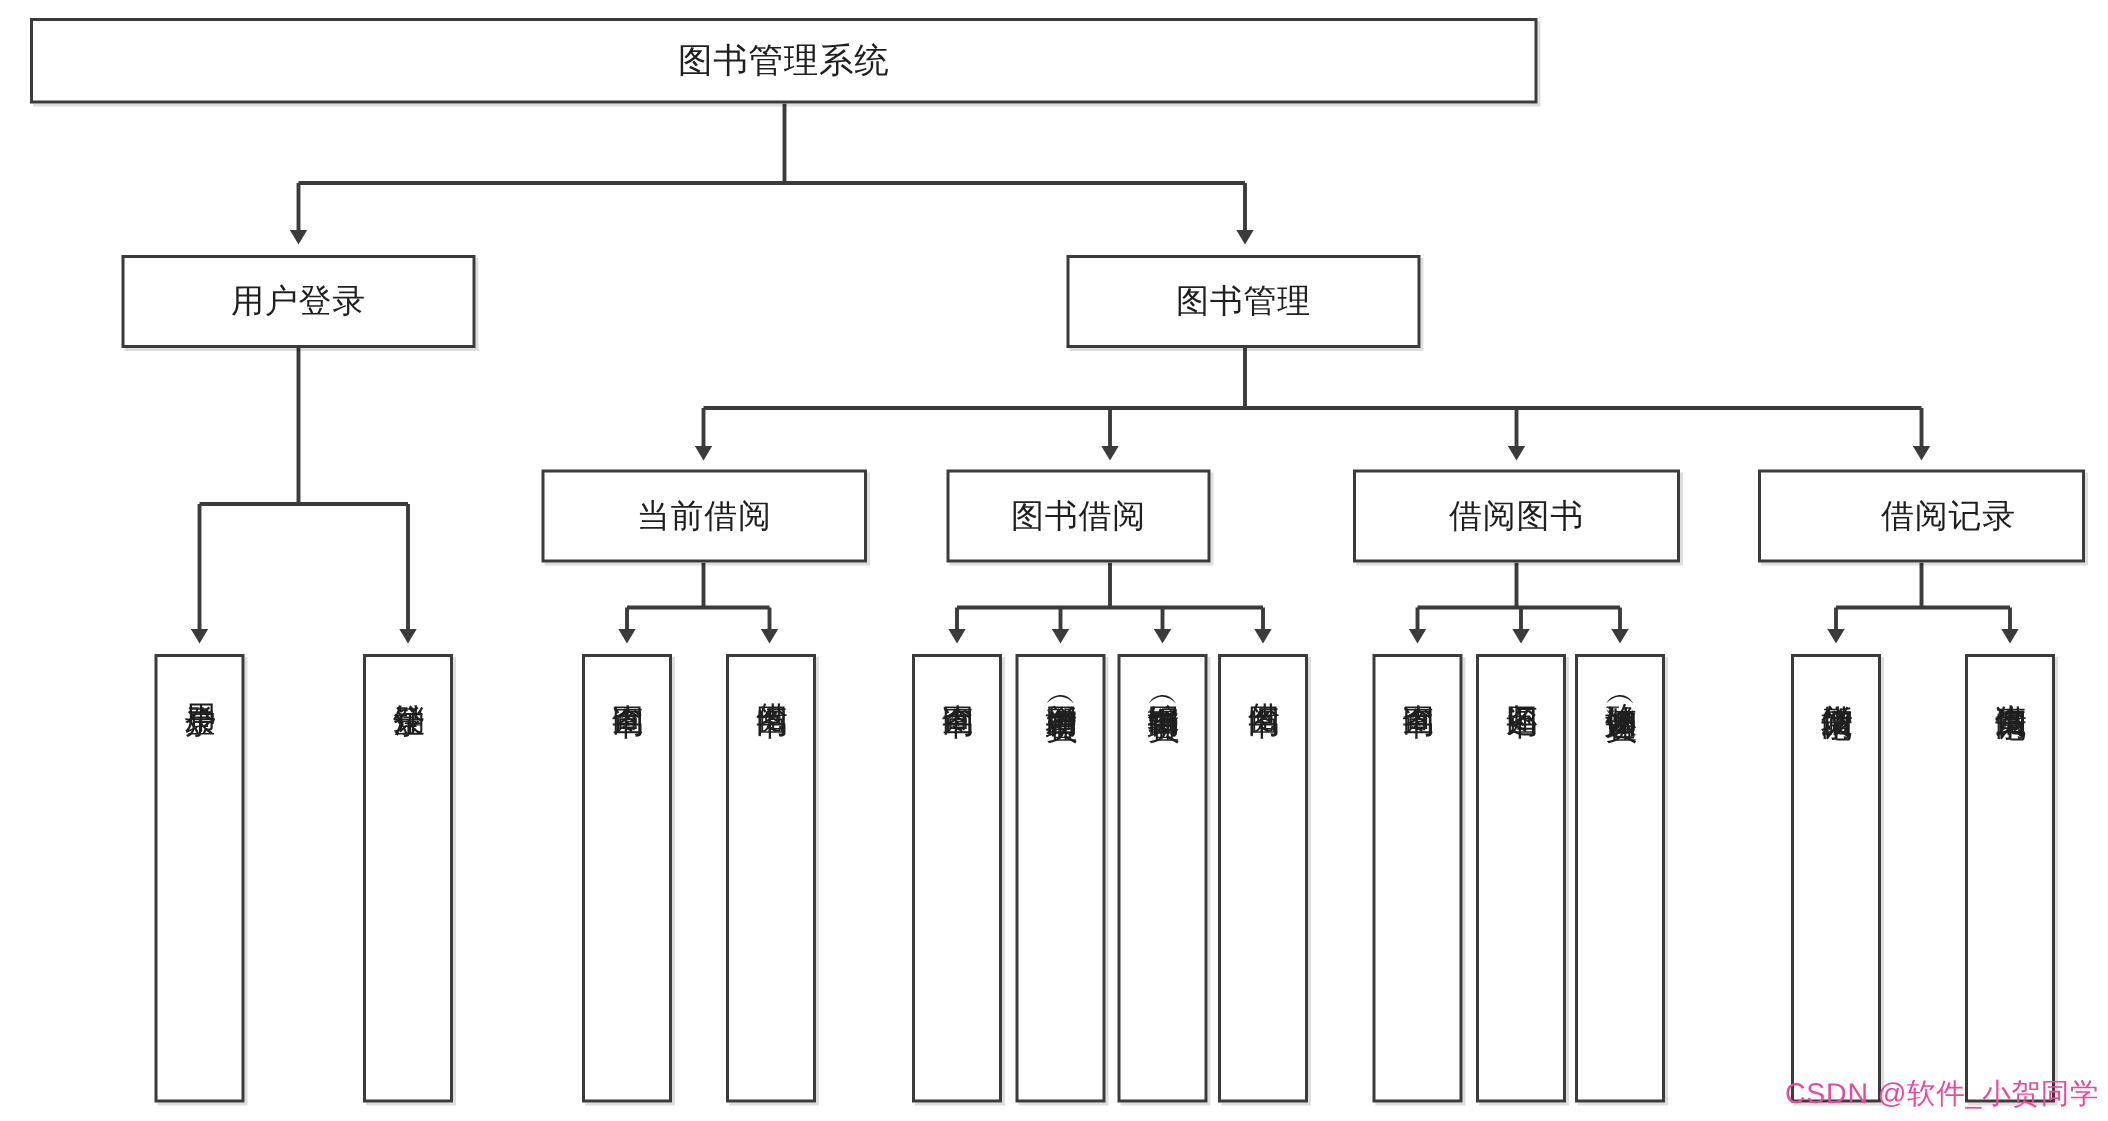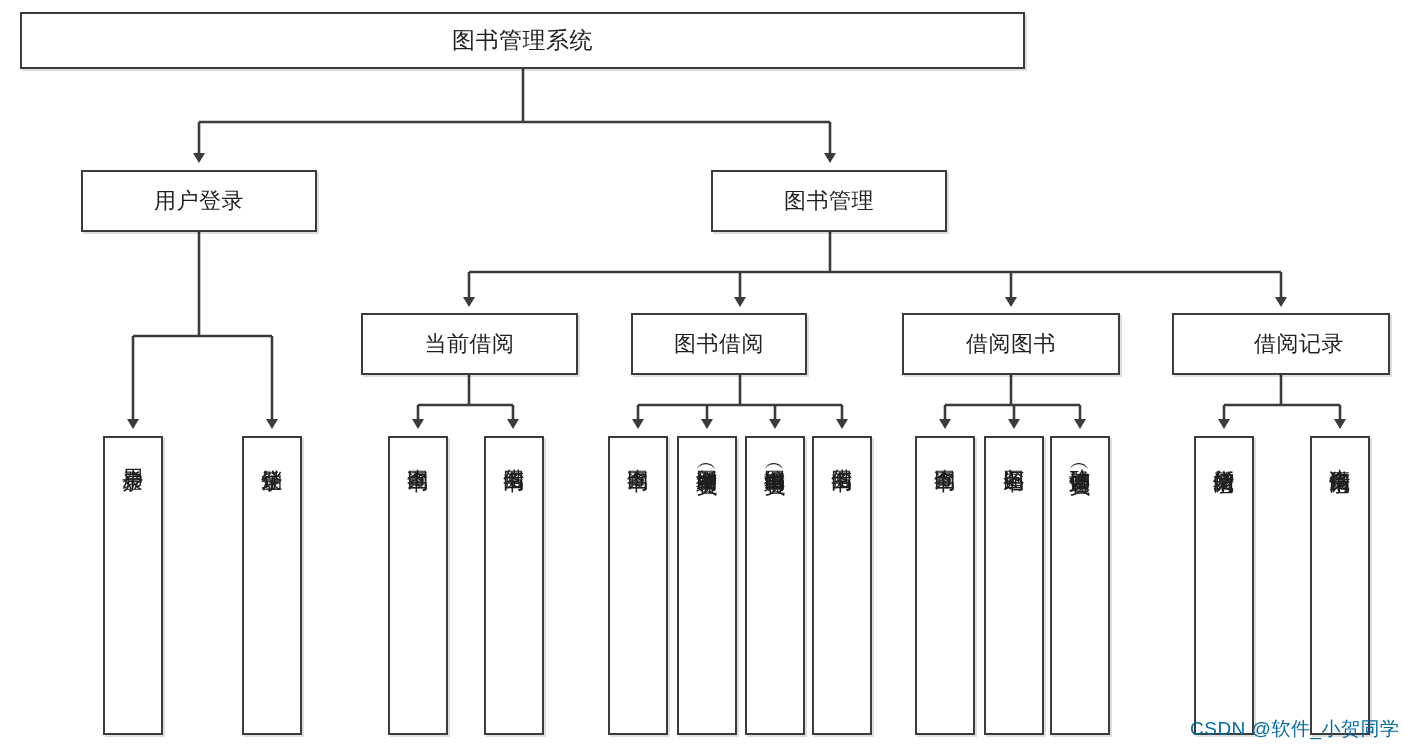--- a/index.html
+++ b/index.html
@@ -57,21 +57,21 @@
   .node.vert .lbl {
     writing-mode: vertical-rl;
     text-orientation: upright;
     font-size: 21px;
     line-height: 1.02;
     letter-spacing: 1px;
     white-space: nowrap;
   }
   .watermark {
     position: absolute;
-    color: #0369a1;
+    color: #ec4899;
     font-size: 19px;
     white-space: nowrap;
     letter-spacing: 0.5px;
   }
 </style>
 </head>
 <body>
 
 <div id="canvas">
 

